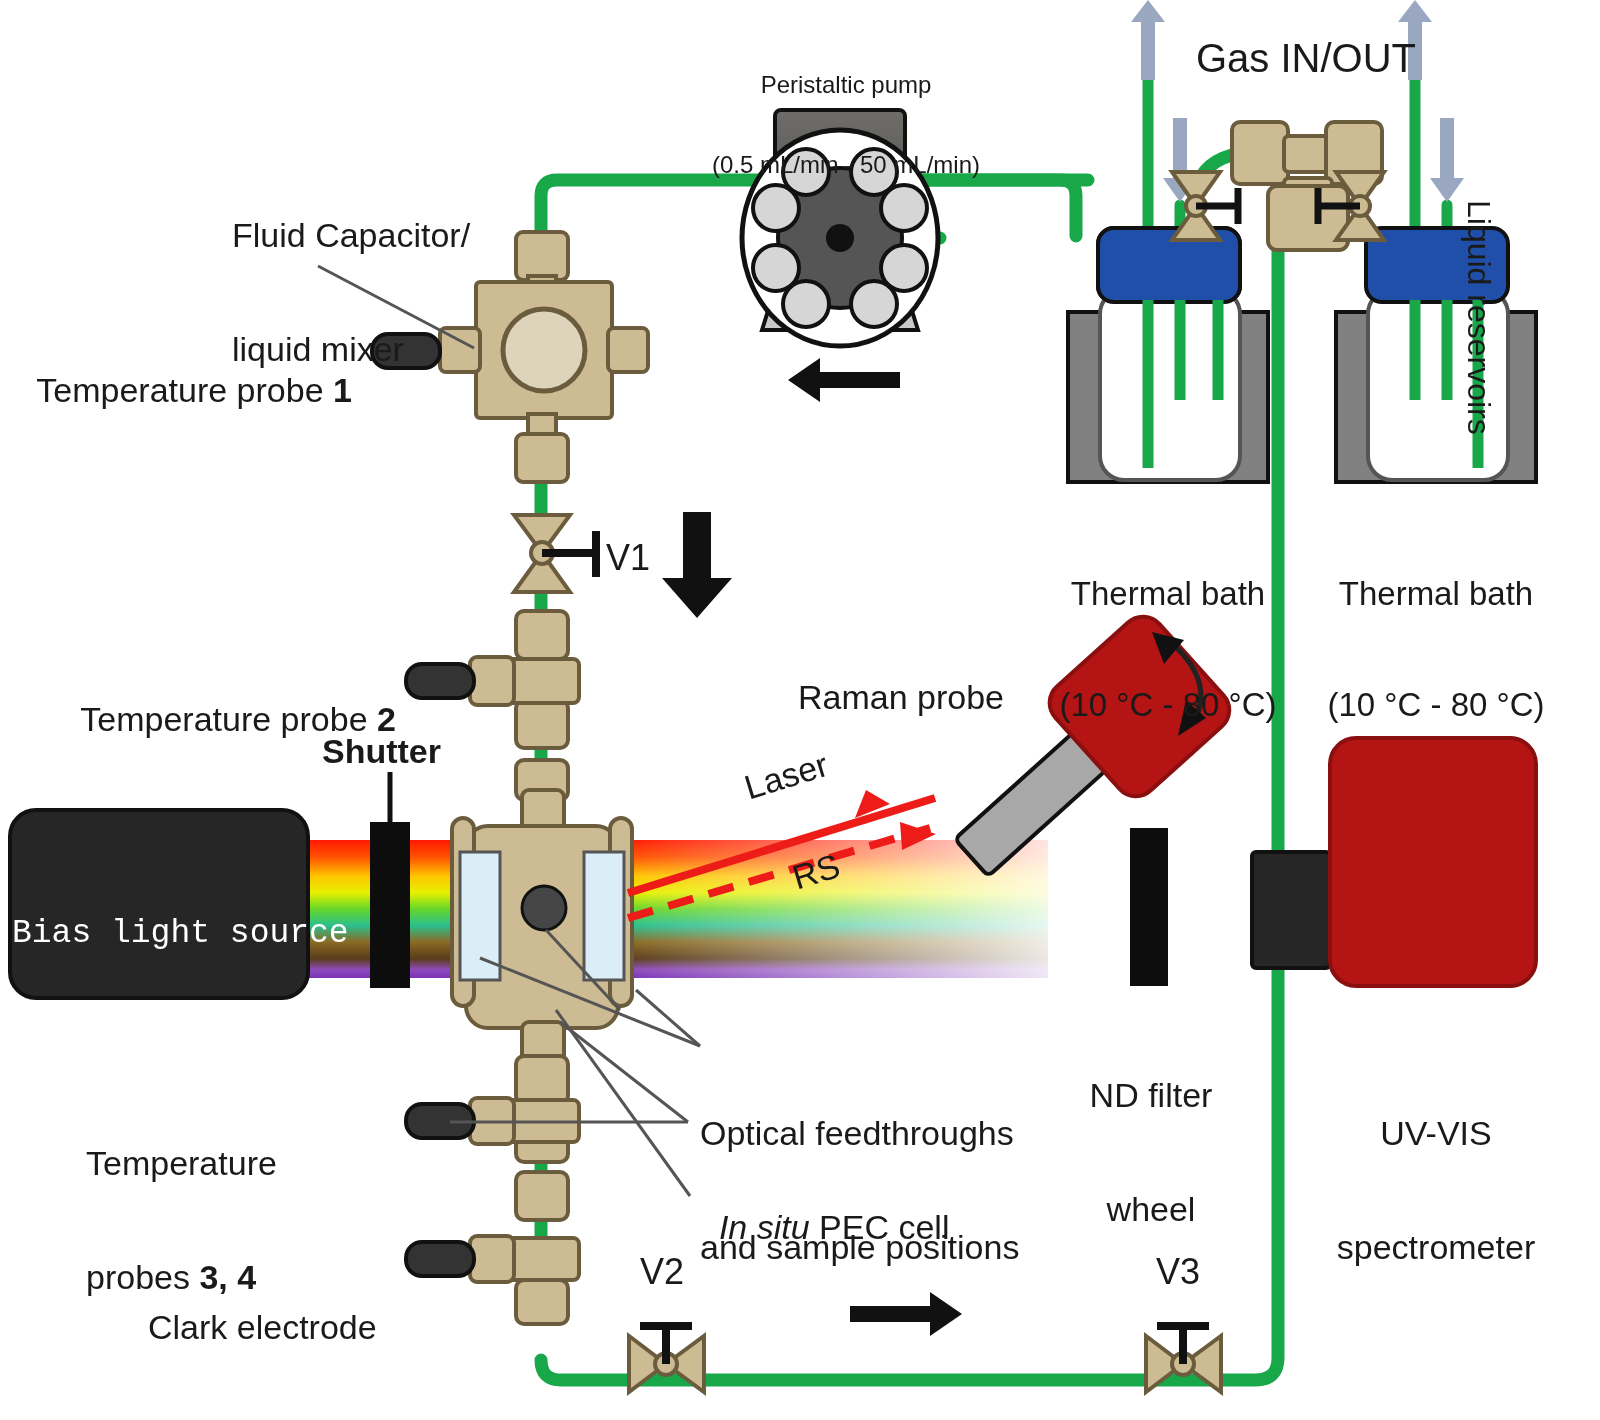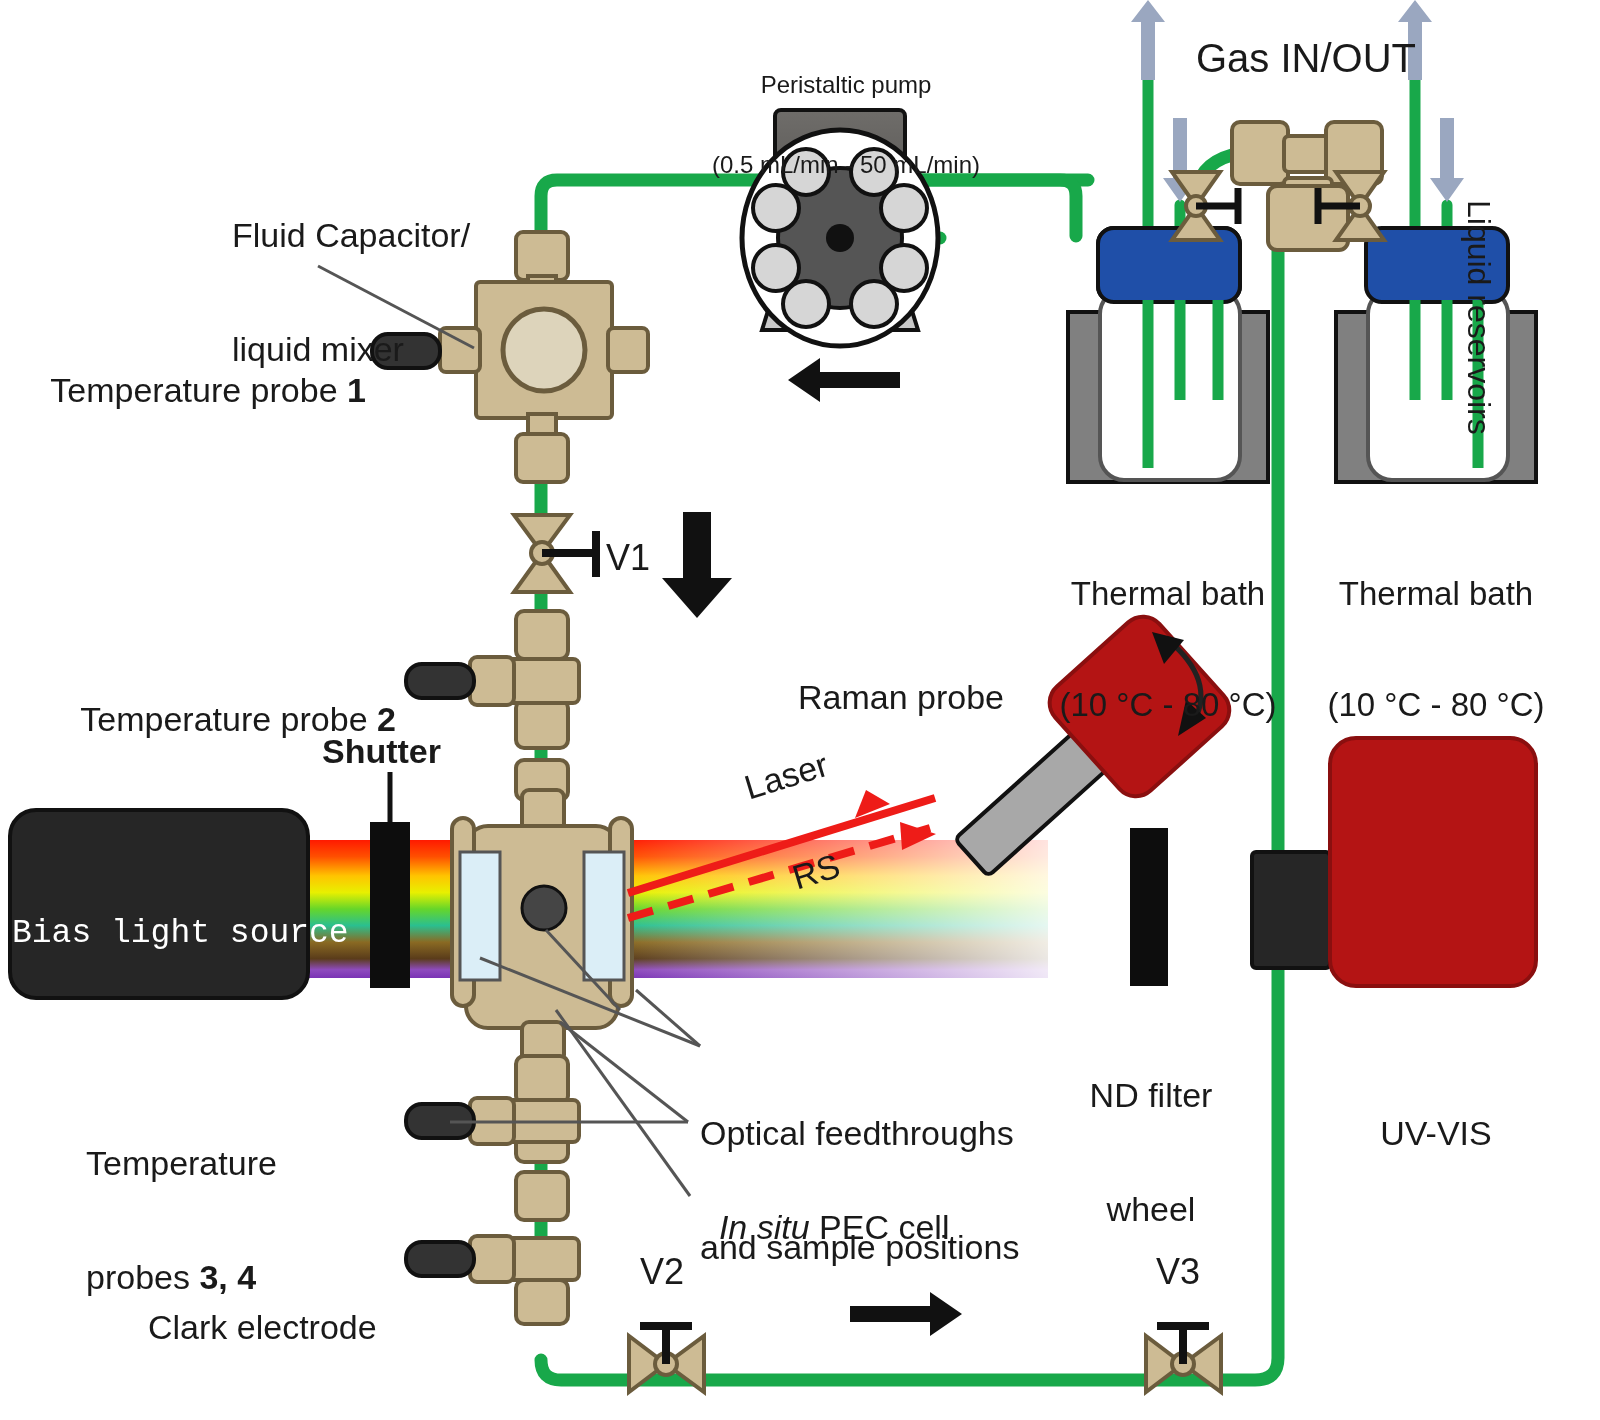--- a/index.html
+++ b/index.html
@@ -326,21 +326,21 @@
 <div class="lbl c" style="left:1306px;top:502px;width:260px;font-size:33px;">
   <div>Thermal bath</div>
   <div>(10 °C - 80 °C)</div>
 </div>
 
 <div class="lbl" style="left:232px;top:140px;font-size:34px;">
   <div>Fluid Capacitor/</div>
   <div>liquid mixer</div>
 </div>
 
-<div class="lbl" style="left:32px;top:333px;font-size:34px;text-align:center;">
+<div class="lbl" style="left:18px;top:333px;font-size:34px;text-align:center;">
   <span>Temperature probe </span><span class="b">1</span>
 </div>
 
 <div class="lbl" style="left:62px;top:662px;font-size:34px;">
   <span>Temperature probe </span><span class="b">2</span>
 </div>
 
 <div class="lbl" style="left:322px;top:732px;font-size:34px;font-weight:bold;">Shutter</div>
 
 <div class="lbl c white" style="left:12px;top:842px;width:294px;font-size:33px;font-family:Liberation Mono, monospace;">
@@ -374,20 +374,21 @@
   
 </div>
 
 <div class="lbl c" style="left:1046px;top:1000px;width:210px;font-size:34px;">
   <div>ND filter</div>
   <div>wheel</div>
 </div>
 
 <div class="lbl c" style="left:1316px;top:1038px;width:240px;font-size:34px;">
   <div>UV-VIS</div>
+  <div>spectrometer</div>
 </div>
 
 <div class="lbl" style="left:606px;top:538px;font-size:36px;">V1</div>
 
 <div class="lbl" style="left:640px;top:1252px;font-size:36px;">V2</div>
 
 <div class="lbl" style="left:1156px;top:1252px;font-size:36px;">V3</div>
 
 </div>
 

